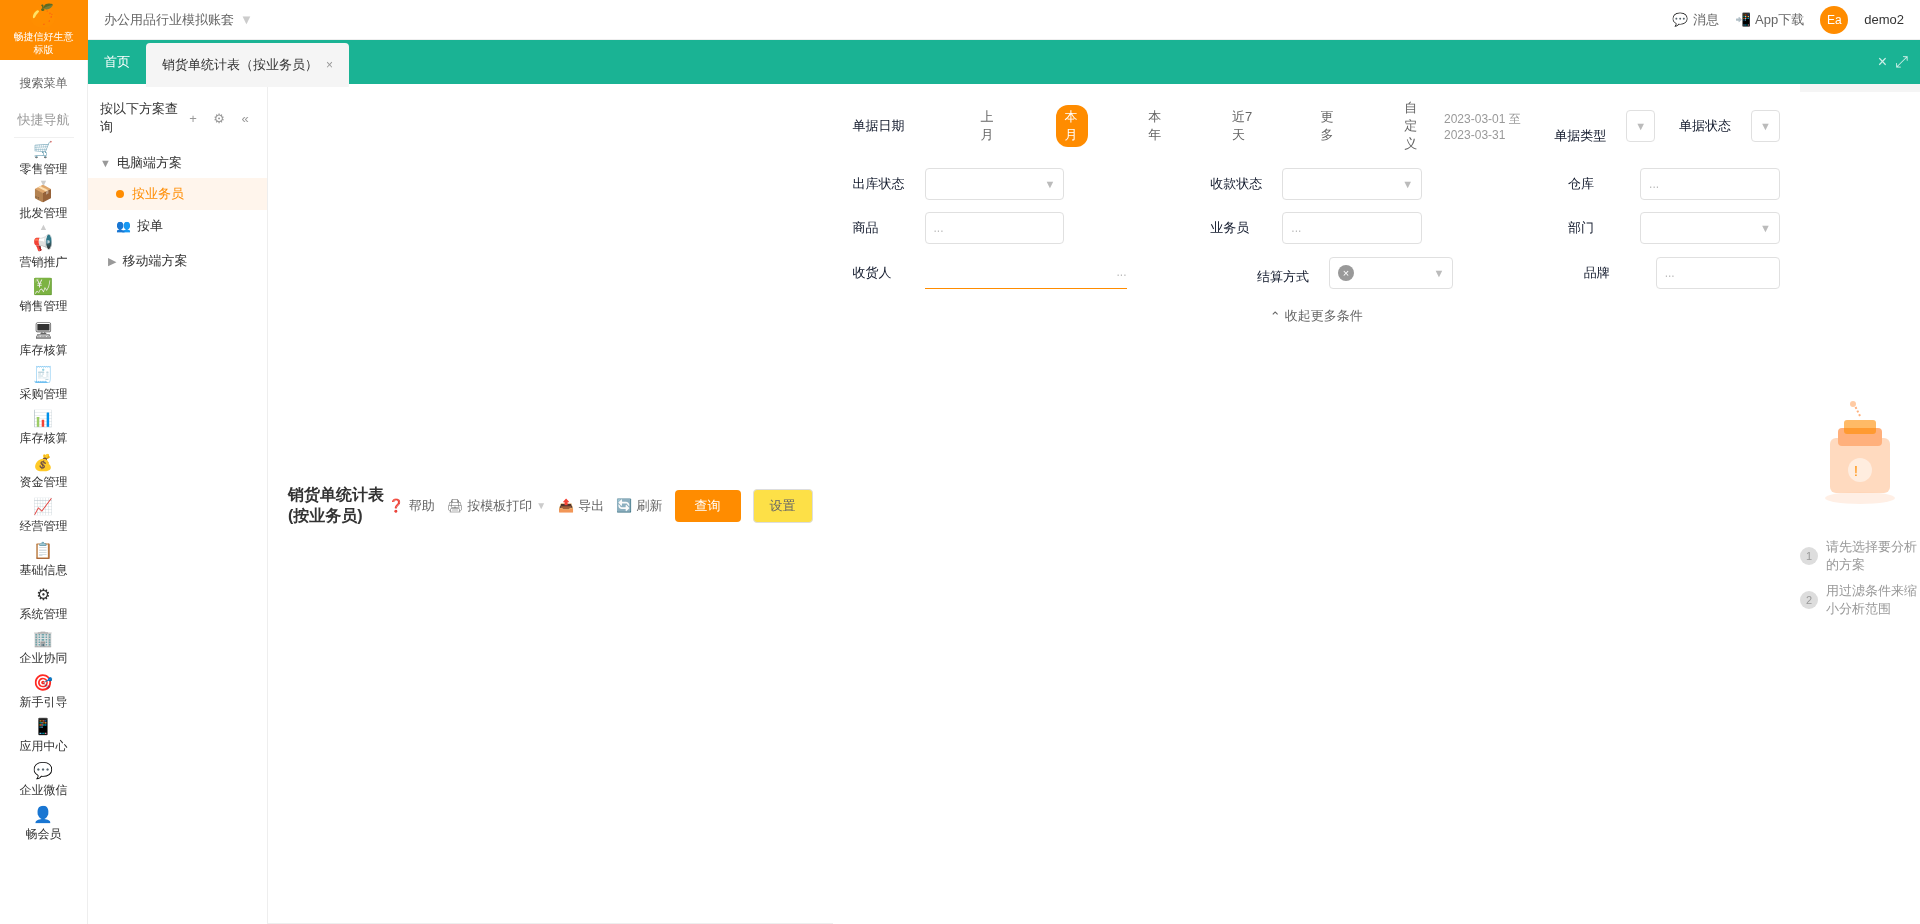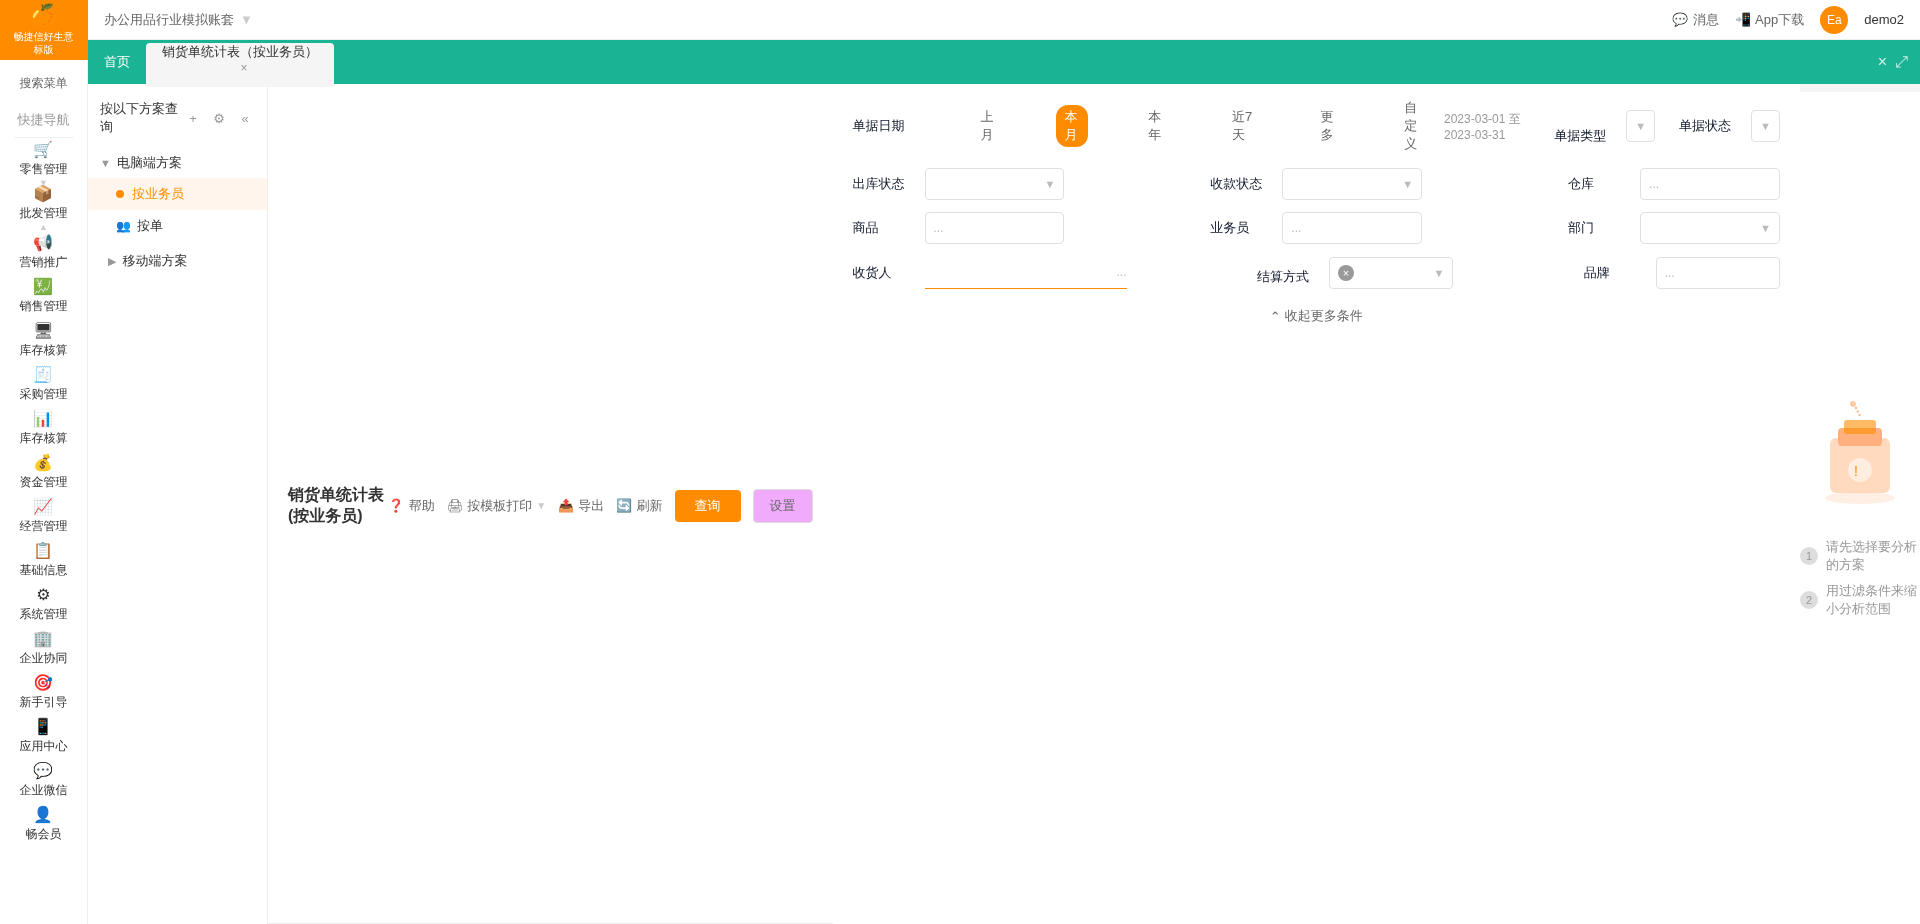--- a/index.html
+++ b/index.html
@@ -25,21 +25,21 @@
     .topbar-breadcrumb .sep { margin: 0 6px; color: #ccc; }
     .topbar-right { display: flex; align-items: center; gap: 16px; }
     .topbar-btn { display: flex; align-items: center; gap: 4px; color: #666; font-size: 13px; cursor: pointer; }
     .topbar-avatar { width: 28px; height: 28px; border-radius: 50%; background: #ff8c00; display: flex; align-items: center; justify-content: center; color: #fff; font-size: 12px; cursor: pointer; overflow: hidden; }
     .topbar-username { font-size: 13px; color: #333; cursor: pointer; }
 
     
     .tabbar { height: 44px; background: #1ab394; display: flex; align-items: center; padding: 0 0; }
     .tab-item { height: 44px; display: flex; align-items: center; padding: 0 16px; font-size: 13px; color: rgba(255,255,255,0.8); cursor: pointer; position: relative; }
     .tab-item.home { background: transparent; }
-    .tab-item.active-tab { background: #f5f5f5; color: #333; border-radius: 4px 4px 0 0; margin-top: 5px; flex-direction: column; }
+    .tab-item.active-tab { background: #f5f5f5; color: #333; border-radius: 4px 4px 0 0; margin-top: 5px; }
     .tab-item .tab-close { margin-left: 8px; color: #999; font-size: 12px; cursor: pointer; }
     .tab-item.home { color: #fff; }
     .tabbar-right { margin-left: auto; display: flex; align-items: center; gap: 8px; padding-right: 12px; }
     .tabbar-icon-btn { color: rgba(255,255,255,0.8); cursor: pointer; font-size: 16px; }
 
     
     .content { flex: 1; display: flex; overflow: hidden; background: #f5f5f5; }
 
     
     .left-panel { width: 180px; background: #fff; border-right: 1px solid #eee; padding: 8px 0; overflow-y: auto; }
@@ -56,21 +56,21 @@
     .tree-sub-section { padding: 6px 12px 6px 20px; font-size: 13px; color: #333; cursor: pointer; display: flex; align-items: center; }
     .tree-sub-section .arrow { margin-right: 6px; color: #999; font-size: 11px; }
 
     
     .right-panel { flex: 1; display: flex; padding: 0; overflow: hidden; }
     .page-header { background: #fff; padding: 12px 20px 8px; display: flex; align-items: center; border-bottom: 1px solid #eee; }
     .page-title { font-size: 16px; font-weight: 600; color: #333; flex: 1; }
     .page-actions { display: flex; align-items: center; gap: 12px; }
     .page-action-btn { display: flex; align-items: center; gap: 4px; color: #666; font-size: 13px; cursor: pointer; }
     .btn-primary { background: #ff8c00; color: #fff; border: none; border-radius: 4px; padding: 7px 20px; font-size: 13px; cursor: pointer; }
-    .btn-secondary { background: #f0abfc; color: #666; border: 1px solid #ddd; border-radius: 4px; padding: 7px 16px; font-size: 13px; cursor: pointer; }
+    .btn-secondary { background: #fde047; color: #666; border: 1px solid #ddd; border-radius: 4px; padding: 7px 16px; font-size: 13px; cursor: pointer; }
 
     
     .filter-section { background: #fff; padding: 12px 20px; }
     .filter-row { display: flex; align-items: center; margin-bottom: 12px; gap: 12px; }
     .filter-row:last-child { margin-bottom: 0; }
     .filter-label { width: 60px; color: #0f172a; font-size: 13px; flex-shrink: 0; }
     .filter-date-group { display: flex; align-items: center; gap: 4px; }
     .date-tag { padding: 3px 8px; border-radius: 3px; font-size: 13px; cursor: pointer; color: #666; margin-left: 48px; }
     .date-tag.active { background: #ff8c00; color: #fff; border-radius: 12px; }
     .date-range { font-size: 12px; color: #999; margin-left: 4px; }

